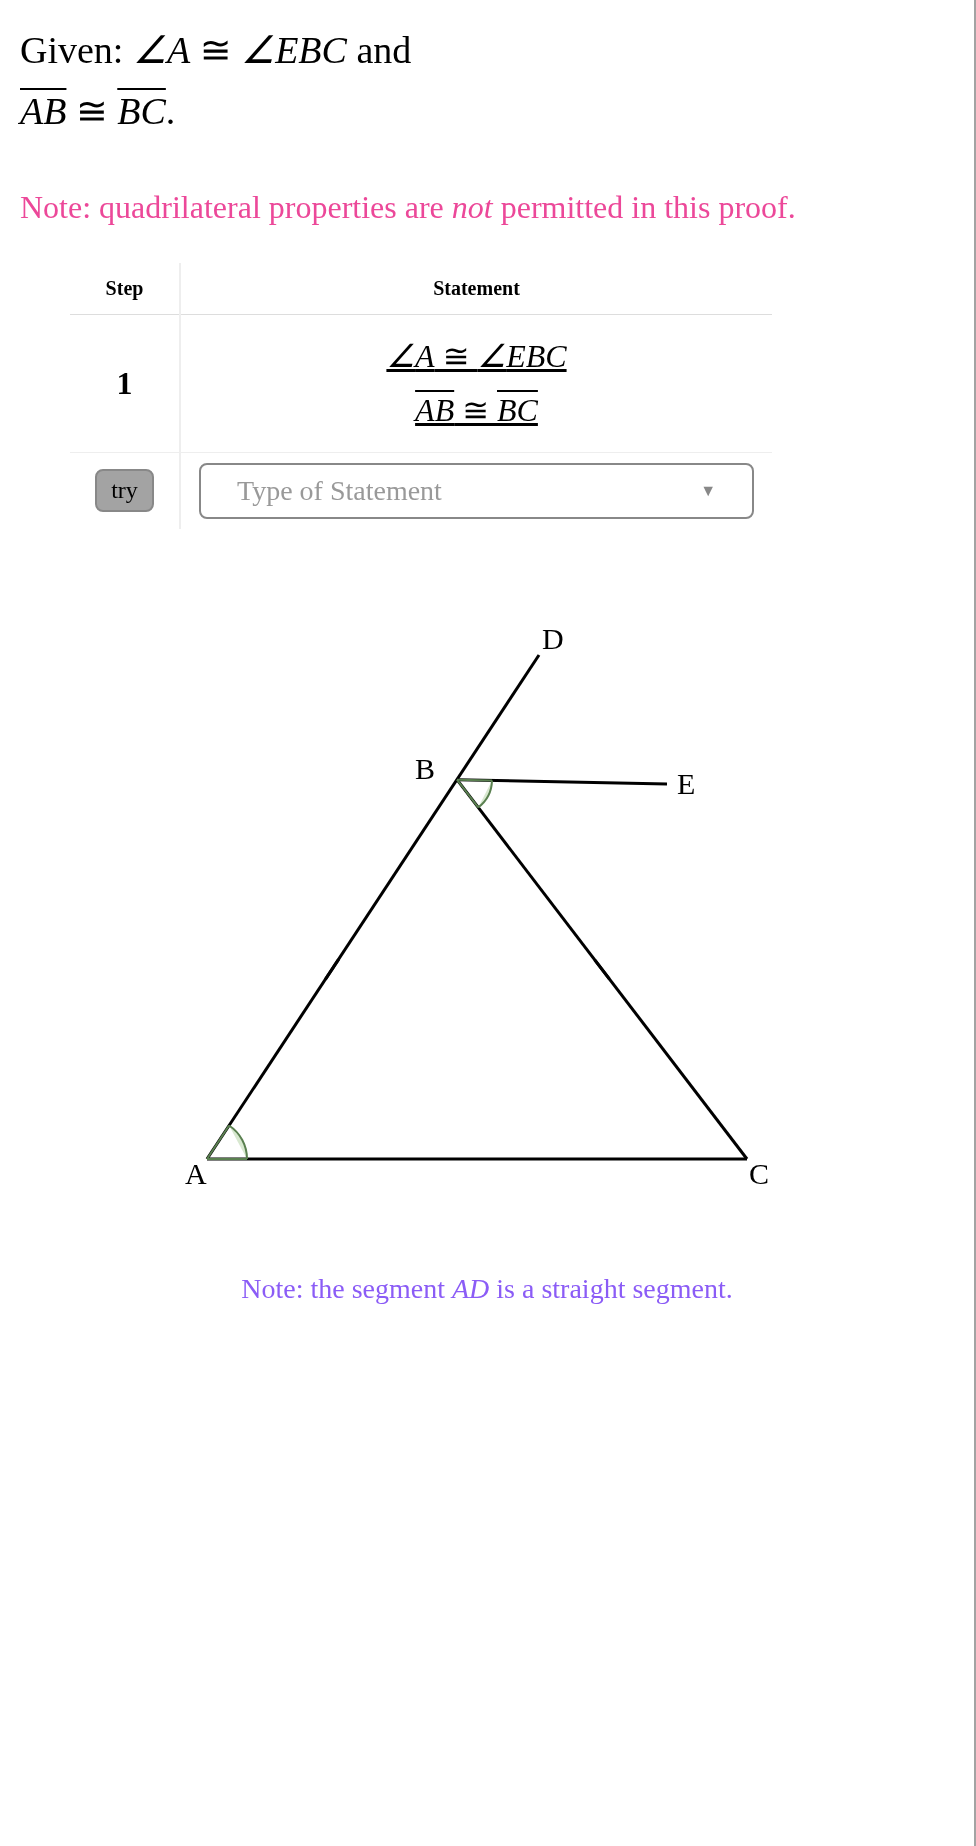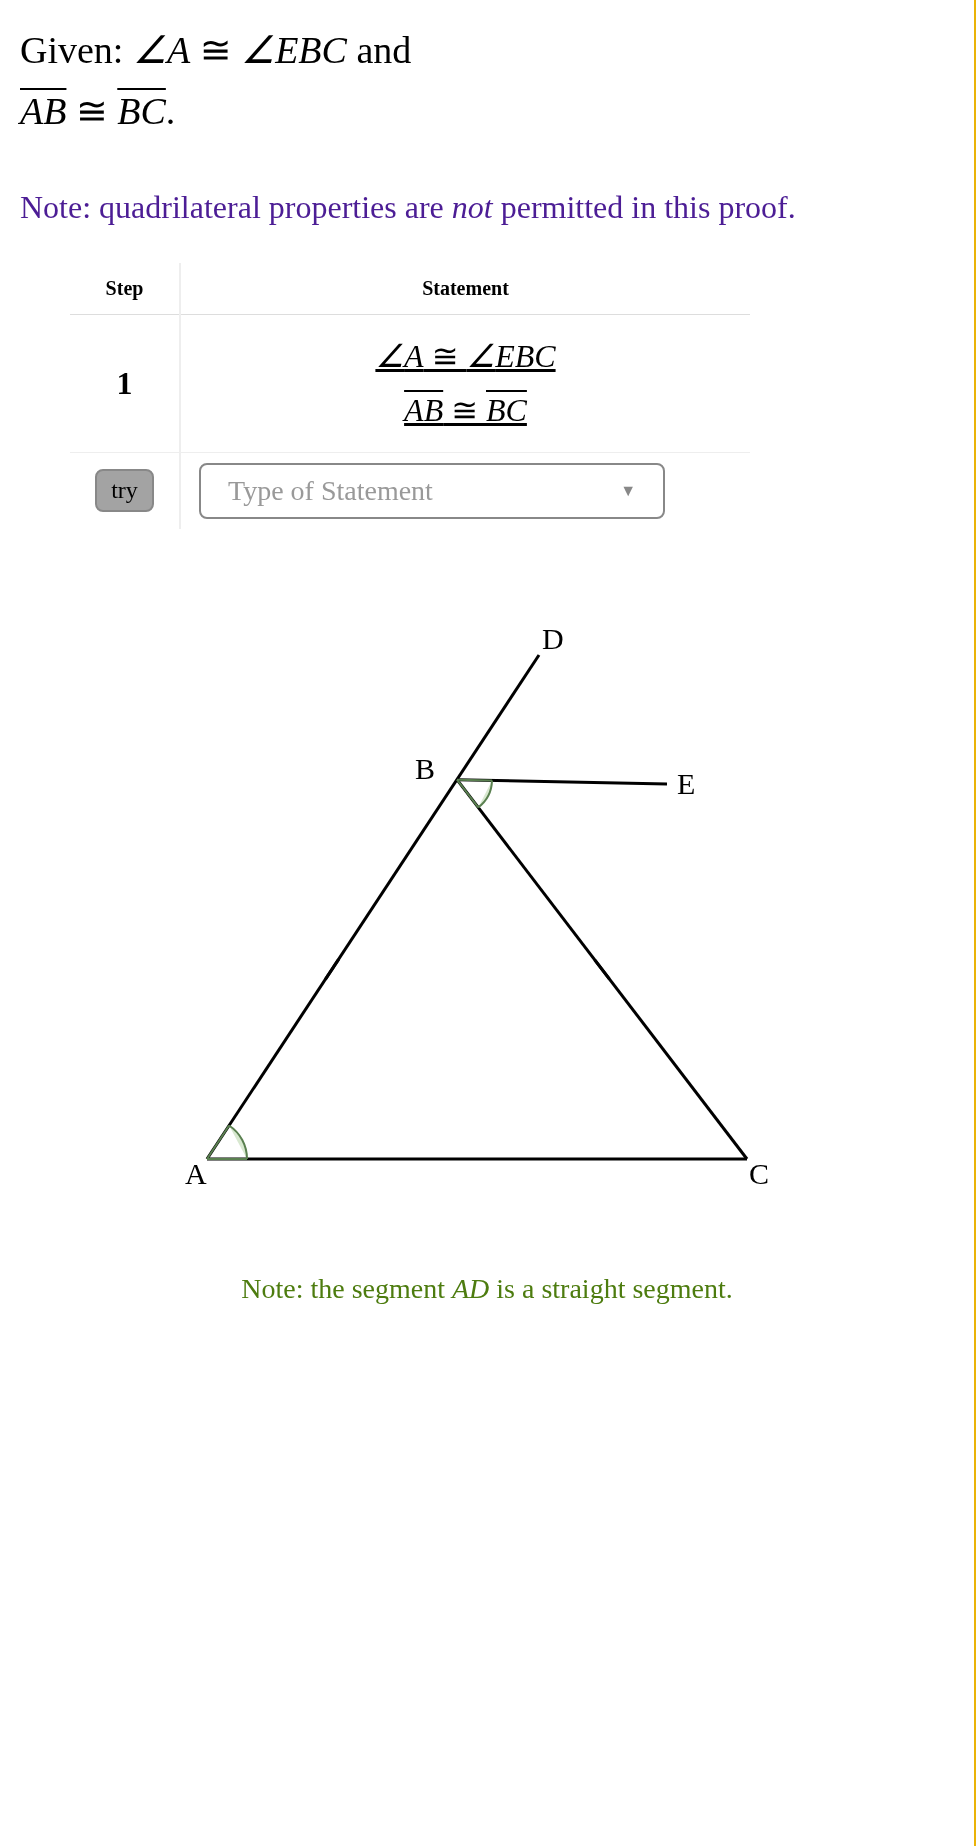--- a/index.html
+++ b/index.html
@@ -6,39 +6,39 @@
   body {
     margin: 0;
     padding: 0;
     font-family: Georgia, 'Times New Roman', serif;
     background: #fff;
     color: #000;
     width: 976px;
   }
   .page {
     padding: 20px 20px 40px 20px;
-    border-right: 2px solid #eab308;
+    border-right: 2px solid #a3a3a3;
     min-height: 1846px;
   }
   .given, .prove {
     font-size: 38px;
     line-height: 1.6;
     margin-bottom: 10px;
   }
   .given { margin-bottom: 40px; }
   .prove { margin-bottom: 30px; }
   .math-it { font-style: italic; font-family: 'Times New Roman', serif; }
   .overline {
     text-decoration: overline;
     text-decoration-thickness: 2px;
     text-align: center;
   }
   .note {
     font-size: 32px;
-    color: #4c1d95;
+    color: #ec4899;
     line-height: 1.6;
     margin-bottom: 30px;
   }
   .note em { font-style: italic; }
 
   .proof-table {
     margin: 0 40px 0 50px;
     border-collapse: collapse;
   }
   .proof-table th, .proof-table td {
@@ -69,45 +69,45 @@
     font-family: Georgia, serif;
     background: #a3a3a3;
     cursor: pointer;
   }
   .dropdown {
     display: flex;
     align-items: center;
     justify-content: space-between;
     border: 2px solid #888;
     border-radius: 8px;
-    padding: 10px 27px;
+    padding: 10px 36px;
     font-size: 28px;
     color: #999;
     background: #fff;
     cursor: pointer;
-    width: 466px;
+    width: 555px;
     text-align: left;
   }
   .dropdown .caret {
     font-size: 16px;
     color: #888;
   }
   .input-row td { border-bottom: none; border-right: 2px solid #eee; padding-top:10px; padding-bottom:10px;}
   .input-row td.stmt-col { border-right: none; }
 
   .figure-wrap {
     margin-top: 70px;
     text-align: center;
   }
   .figure {
     display: inline-block;
   }
   .bottom-note {
     font-size: 28px;
-    color: #4d7c0f;
+    color: #8b5cf6;
     margin-top: 40px;
     text-align: center;
   }
 </style>
 </head>
 <body>
 
 <div class="page">
 
   <div class="given">

